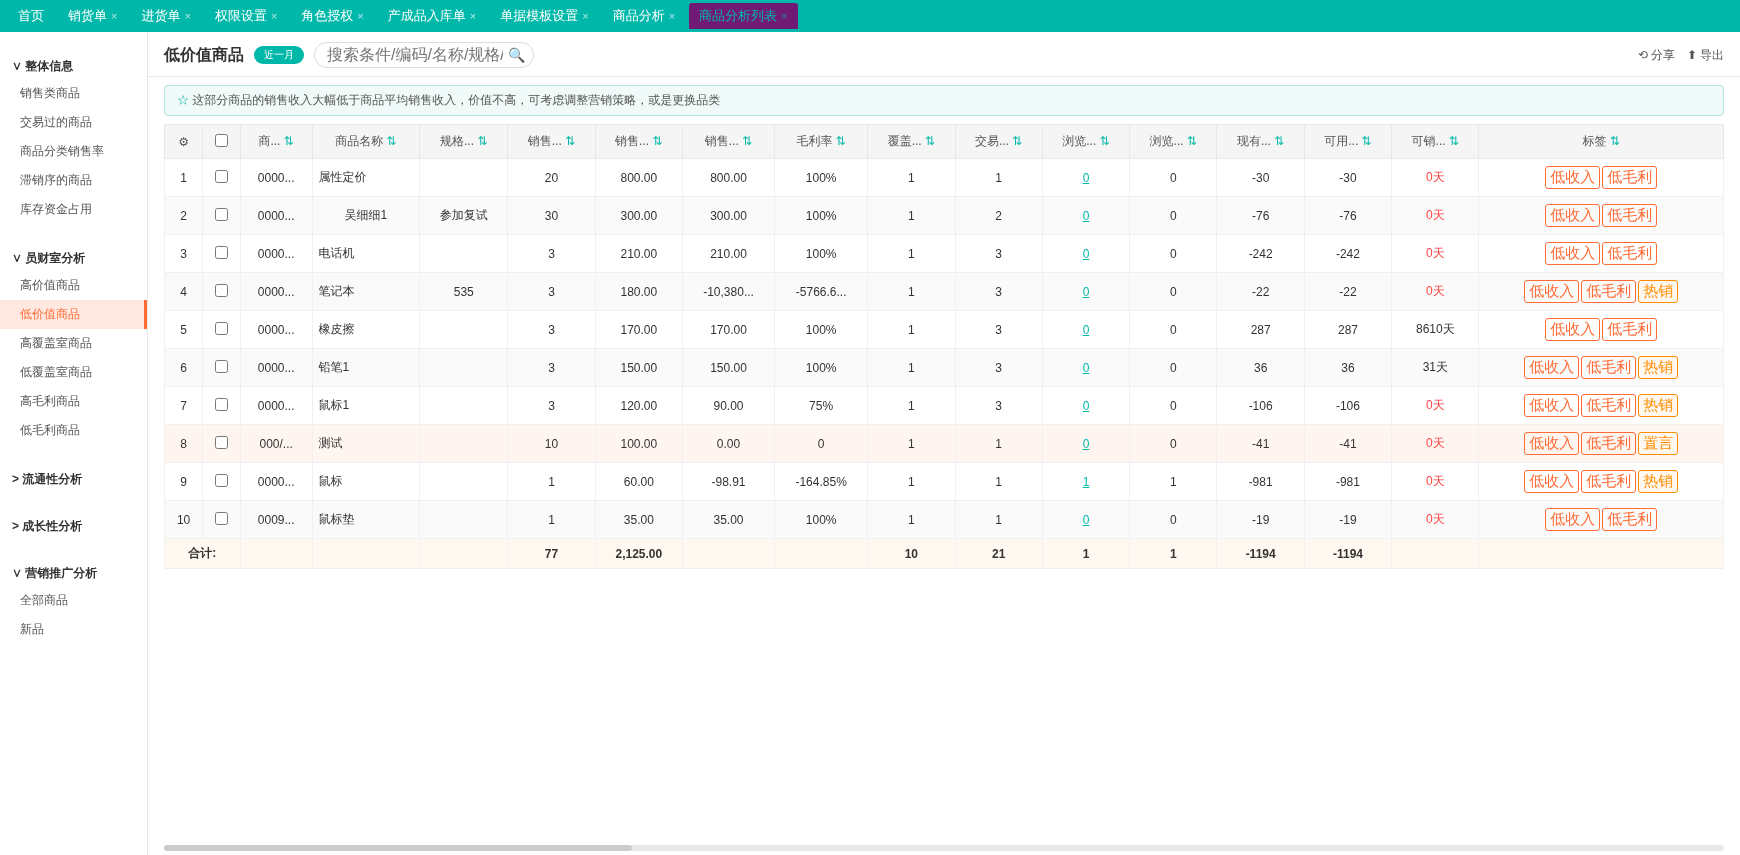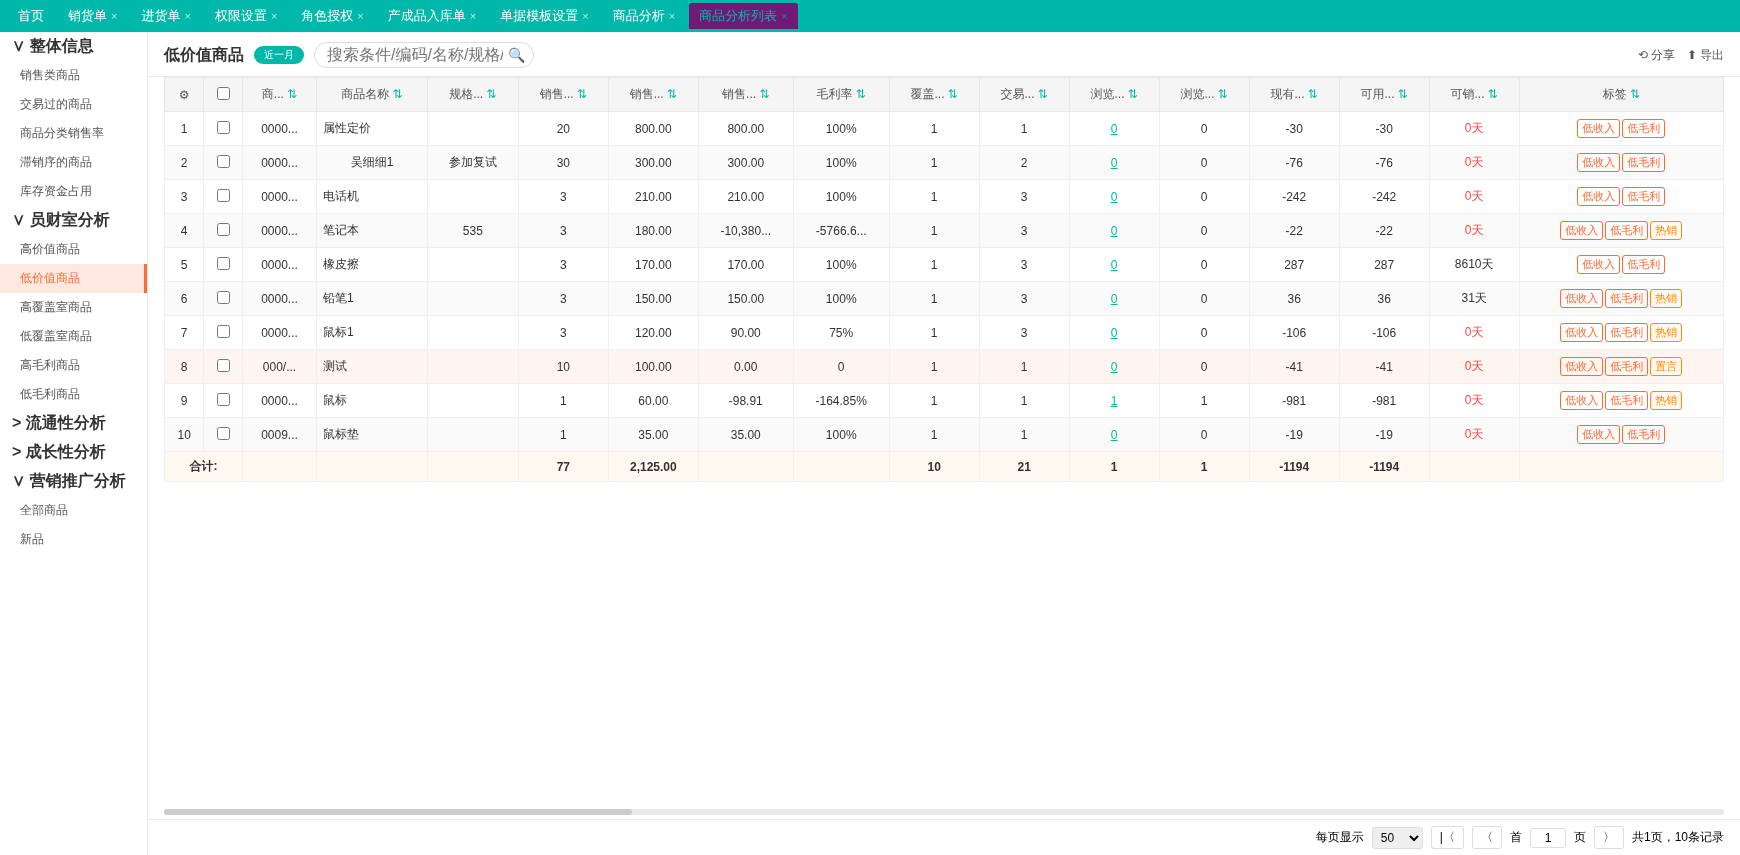--- a/index.html
+++ b/index.html
@@ -33,24 +33,24 @@
 
     
     .sidebar {
       width: 148px;
       background: #fff;
       border-right: 1px solid #e8e8e8;
       overflow-y: auto;
       flex-shrink: 0;
     }
     .sidebar-group-header {
-      padding: 4px 12px 4px 12px;
+      padding: 26px 12px 4px 12px;
       color: #333;
       font-weight: bold;
-      font-size: 16px;
+      font-size: 12px;
       display: flex;
       align-items: center;
       gap: 4px;
       cursor: pointer;
     }
     .sidebar-item {
       padding: 6px 12px 6px 20px;
       color: #555;
       cursor: pointer;
       font-size: 12px;
@@ -173,21 +173,21 @@
       white-space: nowrap;
       color: #333;
     }
     tr:nth-child(even) td { background: #fafafa; }
     tr.highlighted td { background: #fff5f0; }
     .tag {
       display: inline-block;
       border: 1px solid;
       border-radius: 3px;
       padding: 1px 4px;
-      font-size: 11px;
+      font-size: 15px;
       margin: 1px;
     }
     .tag-red { color: #ff6b35; border-color: #ff6b35; }
     .tag-orange { color: #ff8c00; border-color: #ff8c00; background: #fff8f0; }
     .tag-link { color: #00b8a9; text-decoration: underline; cursor: pointer; }
     .days-zero { color: #ff4444; }
     .days-val { color: #333; }
 
     
     .pagination-bar {
@@ -291,20 +291,21 @@
       <div class="search-wrap">
         <input class="search-box" placeholder="搜索条件/编码/名称/规格/别名" style="">
         <span class="search-icon">🔍</span>
       </div>
       <div class="header-actions">
         <span class="action-btn">⟲ <span>分享</span></span>
         <span class="action-btn">⬆ <span>导出</span></span>
       </div>
     </div>
 
+    <div class="info-bar">这部分商品的销售收入大幅低于商品平均销售收入，价值不高，可考虑调整营销策略，或是更换品类</div>
 
     <div class="table-wrap">
       <table>
         <thead>
           <tr>
             <th>⚙</th>
             <th><input type="checkbox" style=""></th>
             <th>商... <span style="color:#00b8a9">⇅</span></th>
             <th>商品名称 <span style="color:#00b8a9">⇅</span></th>
             <th>规格... <span style="color:#00b8a9">⇅</span></th>
@@ -536,28 +537,14 @@
         </tfoot>
       </table>
     </div>
 
     <div class="scroll-bar-wrap">
       <div class="scroll-bar">
           <div class="scroll-thumb"></div>
         </div>
     </div>
 
-    <div class="pagination-bar">
-      <span>每页显示</span>
-      <select class="per-page-select">
-        <option>50</option>
-        <option>100</option>
-      </select>
-      <button class="page-btn">|〈</button>
-      <button class="page-btn">〈</button>
-      <span>首</span>
-      <input class="page-input" value="1" style="">
-      <span>页</span>
-      <button class="page-btn">〉</button>
-      <span>共1页，10条记录</span>
-    </div>
   </div>
 </div>
 
 </body></html>

